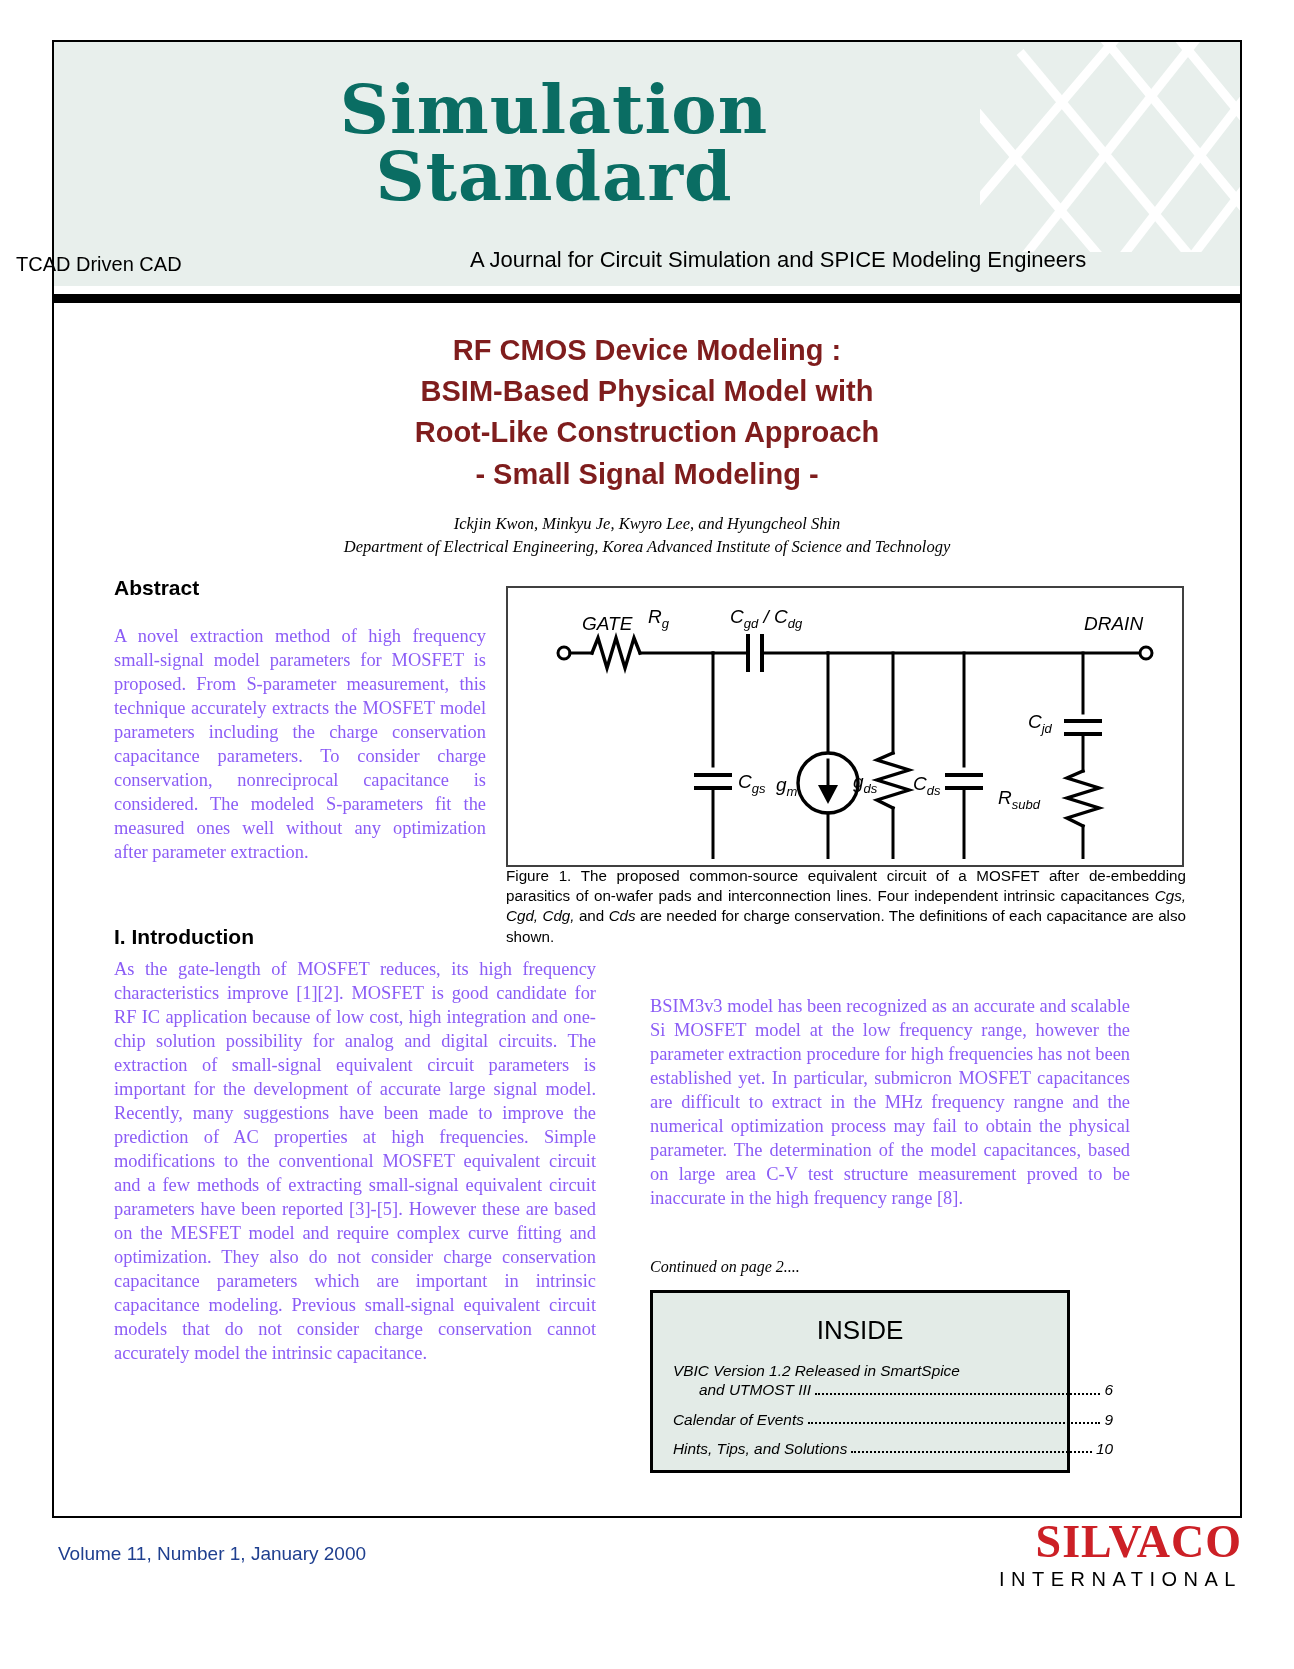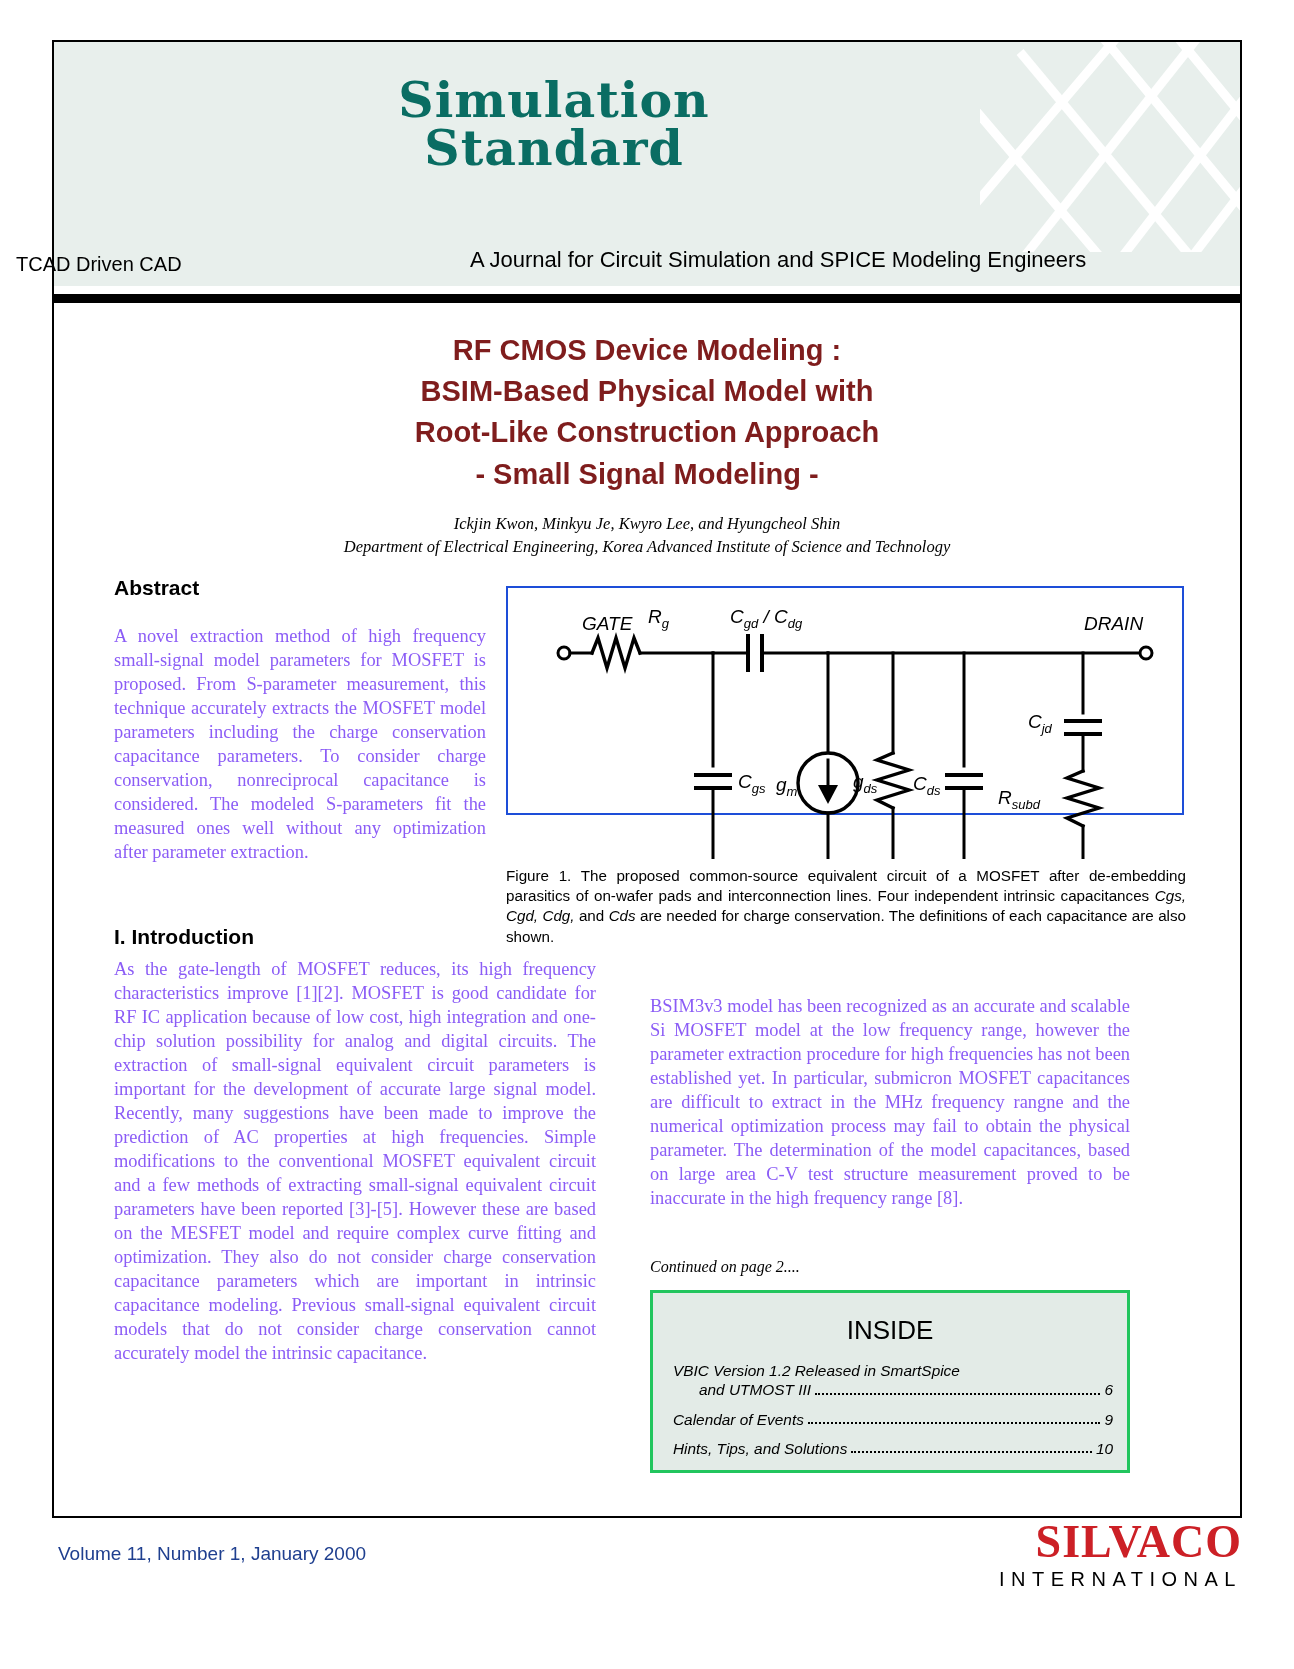--- a/index.html
+++ b/index.html
@@ -46,21 +46,21 @@
     opacity: 1;
   }
   .mast-title {
     position: absolute;
     left: 0;
     top: 34px;
     width: 1000px;
     text-align: center;
     font-family: "DejaVu Serif", serif;
     font-weight: bold;
-    font-size: 49px;
+    font-size: 68px;
     line-height: 0.98em;
     color: #0a6d63;
     letter-spacing: 1px;
   }
   .mast-title .l2 { display:block; }
 
   .mast-strap {
     position: absolute;
     left: 54px;
     top: 252px;
@@ -176,22 +176,22 @@
     font-size: 16px;
     color: #000;
   }
 
   
   .figure-box {
     position: absolute;
     left: 506px;
     top: 586px;
     width: 678px;
-    height: 229px;
-    border: 2px solid #1d4ed8;
+    height: 281px;
+    border: 2px solid #404040;
     box-sizing: border-box;
     background: #fff;
   }
   .fig-caption {
     position: absolute;
     left: 506px;
     top: 866px;
     width: 680px;
     font-family: "Liberation Sans", sans-serif;
     font-size: 15.2px;
@@ -199,24 +199,24 @@
     text-align: justify;
     color: #000;
   }
   .fig-caption i { font-style: italic; }
 
   
   .inside-box {
     position: absolute;
     left: 650px;
     top: 1290px;
-    width: 480px;
+    width: 420px;
     height: 183px;
     background: #e3ebe7;
-    border: 3px solid #22c55e;
+    border: 3px solid #000000;
     box-sizing: border-box;
   }
   .inside-title {
     position: absolute;
     left: 0;
     top: 22px;
     width: 100%;
     text-align: center;
     font-family: "Liberation Sans", sans-serif;
     font-size: 26px;

